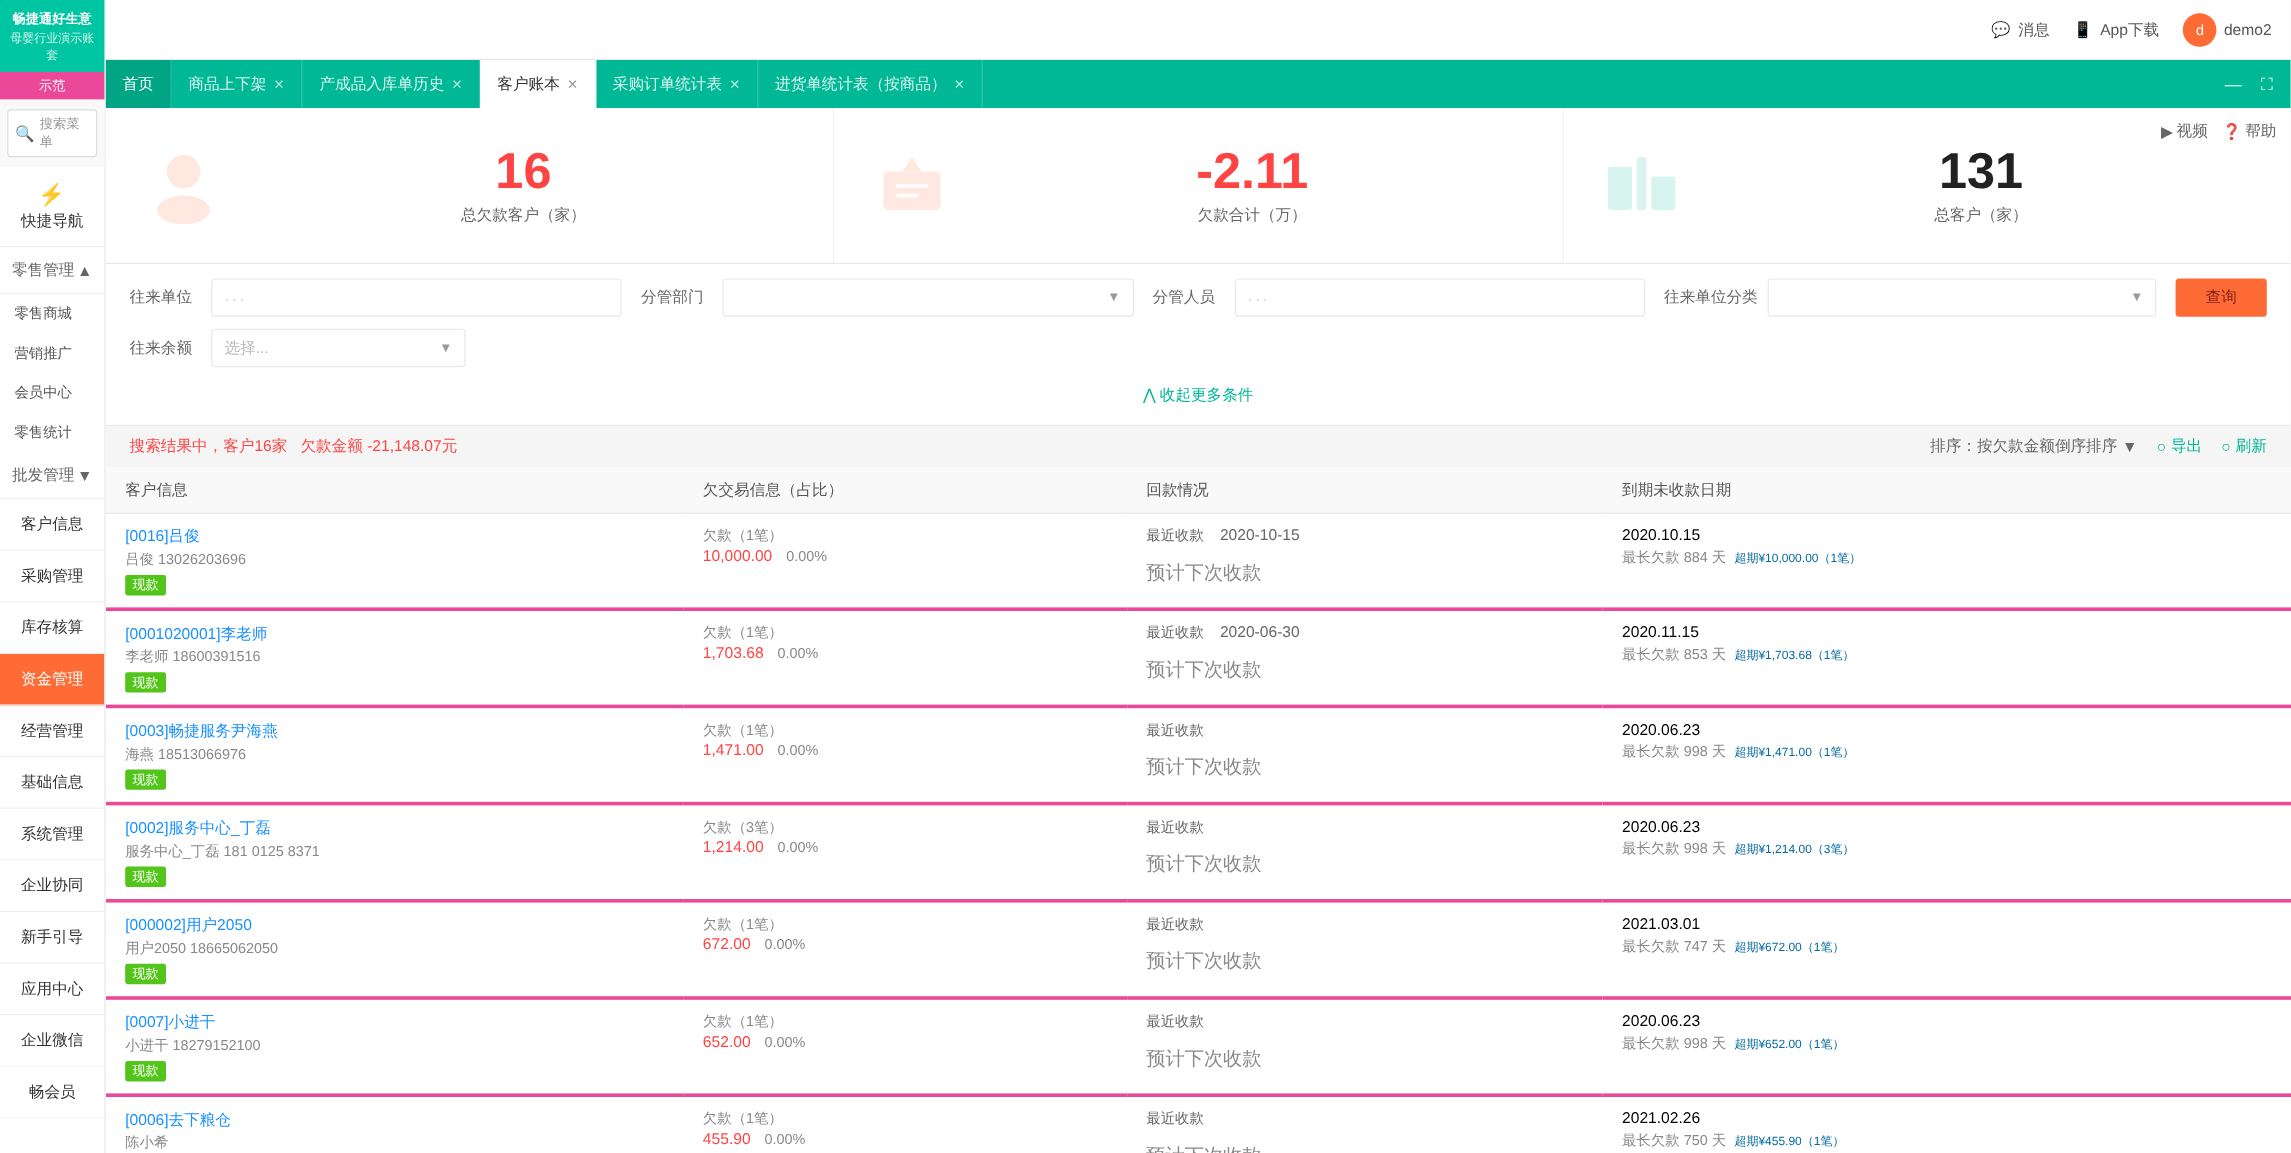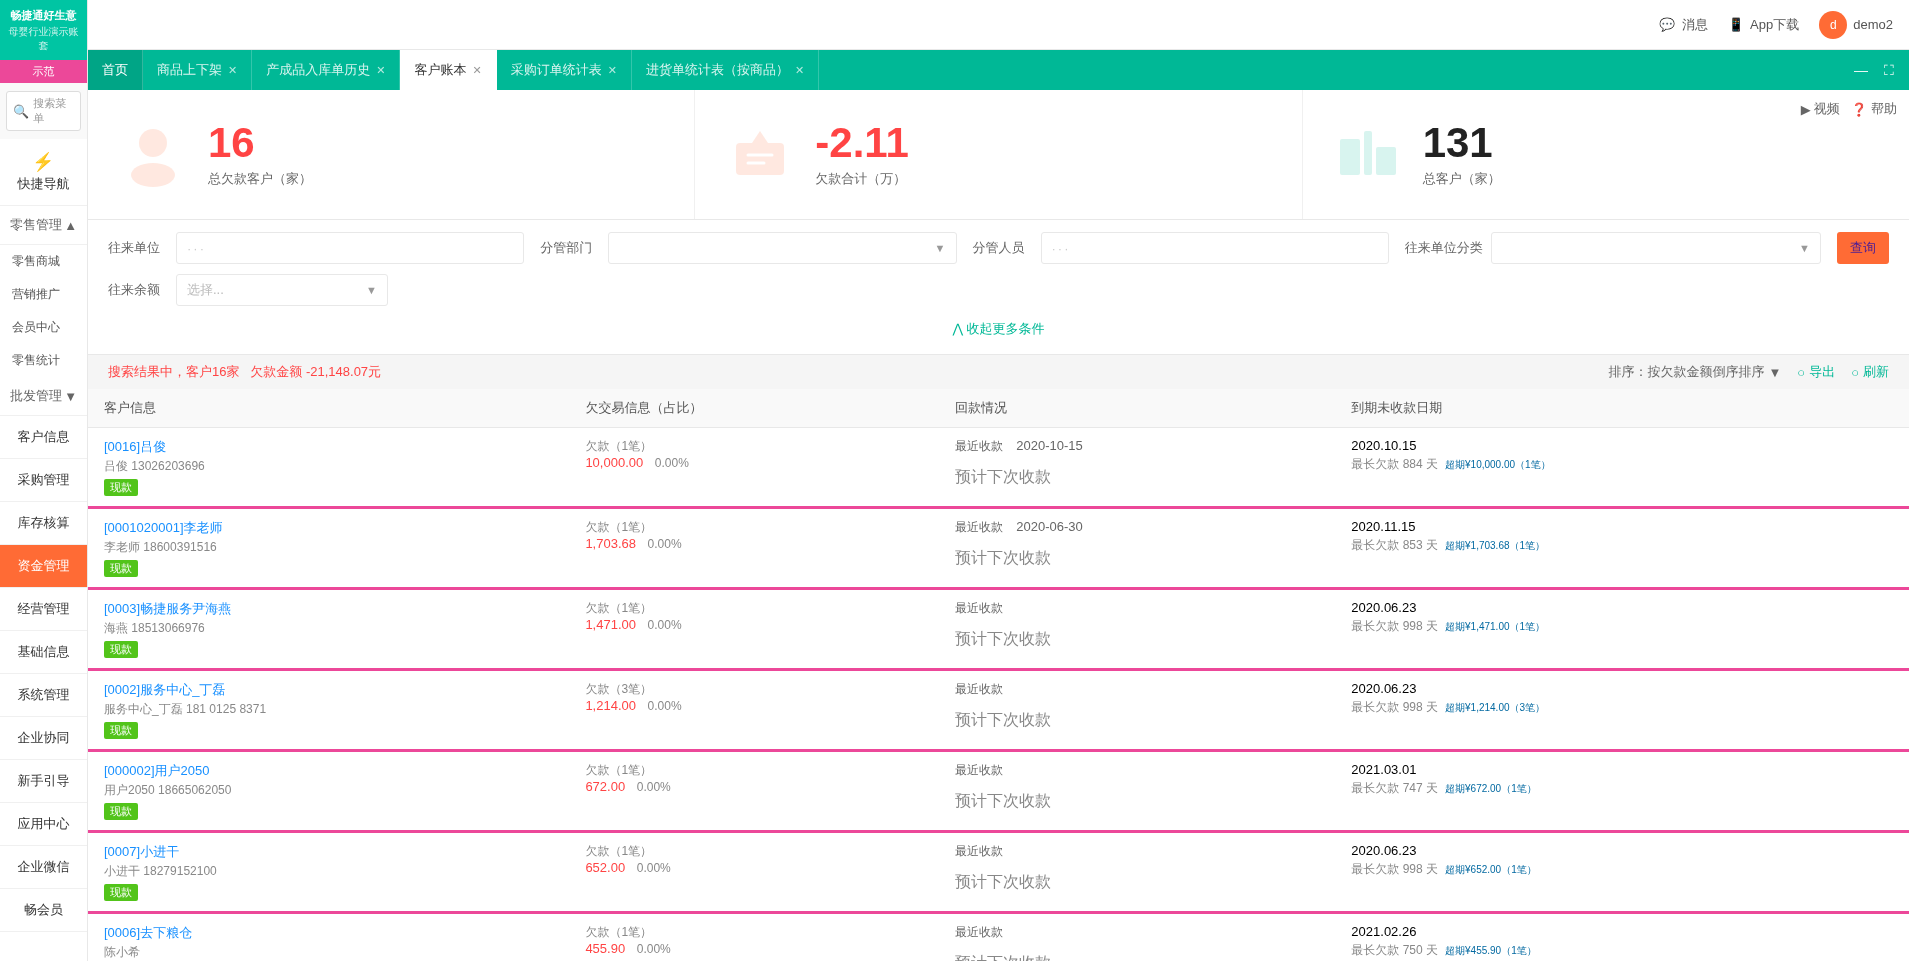--- a/index.html
+++ b/index.html
@@ -33,36 +33,36 @@
     .tab-item.active .tab-close { color: #999; }
     .tab-spacer { flex: 1; }
     .tab-controls { display: flex; align-items: center; padding: 0 8px; gap: 4px; }
     .tab-ctrl-btn { width: 24px; height: 24px; display: flex; align-items: center; justify-content: center; cursor: pointer; color: rgba(255,255,255,0.9); font-size: 14px; }
 
     
     .stats-bar { background: #fff; display: flex; height: 130px; border-bottom: 1px solid #e8e8e8; flex-shrink: 0; }
     .stat-block { flex: 1; display: flex; align-items: center; padding: 20px 30px; gap: 20px; border-right: 1px solid #f0f0f0; position: relative; }
     .stat-icon { width: 70px; height: 70px; display: flex; align-items: center; justify-content: center; opacity: 0.15; }
     .stat-icon svg { width: 64px; height: 64px; }
-    .stat-content { flex: 1; }
+    .stat-content { flex: 1; text-align: center; }
     .stat-number { font-size: 42px; font-weight: bold; color: #ff4444; line-height: 1; }
     .stat-number.black { color: #222; }
     .stat-label { font-size: 13px; color: #666; margin-top: 6px; }
     .stat-block-actions { position: absolute; top: 10px; right: 12px; display: flex; gap: 12px; }
     .stat-action { font-size: 12px; color: #666; cursor: pointer; display: flex; align-items: center; gap: 3px; }
 
     
     .filter-area { background: #fff; padding: 12px 20px; border-bottom: 1px solid #e8e8e8; flex-shrink: 0; }
     .filter-row { display: flex; gap: 16px; margin-bottom: 10px; }
     .filter-group { display: flex; align-items: center; gap: 8px; flex: 1; }
     .filter-label { color: #666; font-size: 13px; white-space: nowrap; min-width: 60px; }
     .filter-input { flex: 1; border: 1px solid #e8e8e8; border-radius: 3px; padding: 6px 10px; font-size: 13px; color: #333; display: flex; align-items: center; justify-content: space-between; cursor: pointer; background: #fff; height: 32px; }
     .filter-input .dots { color: #ccc; letter-spacing: 2px; }
     .filter-input .arrow { color: #999; font-size: 11px; }
-    .btn-query { background: #ff6b35; color: #4c1d95; border: none; border-radius: 3px; padding: 7px 13px; font-size: 13px; cursor: pointer; white-space: nowrap; }
+    .btn-query { background: #ff6b35; color: #7f1d1d; border: none; border-radius: 3px; padding: 7px 25px; font-size: 13px; cursor: pointer; white-space: nowrap; }
     .collapse-row { text-align: center; padding: 4px; color: #00b896; font-size: 12px; cursor: pointer; }
 
     
     .results-bar { background: #f5f5f5; padding: 8px 20px; display: flex; align-items: center; justify-content: space-between; flex-shrink: 0; }
     .results-info { font-size: 13px; color: #333; }
     .results-info span { color: #ff4444; }
     .results-actions { display: flex; align-items: center; gap: 16px; font-size: 13px; color: #666; }
     .results-sort { display: flex; align-items: center; gap: 4px; cursor: pointer; }
     .results-action-btn { display: flex; align-items: center; gap: 4px; cursor: pointer; color: #00b896; }
 

